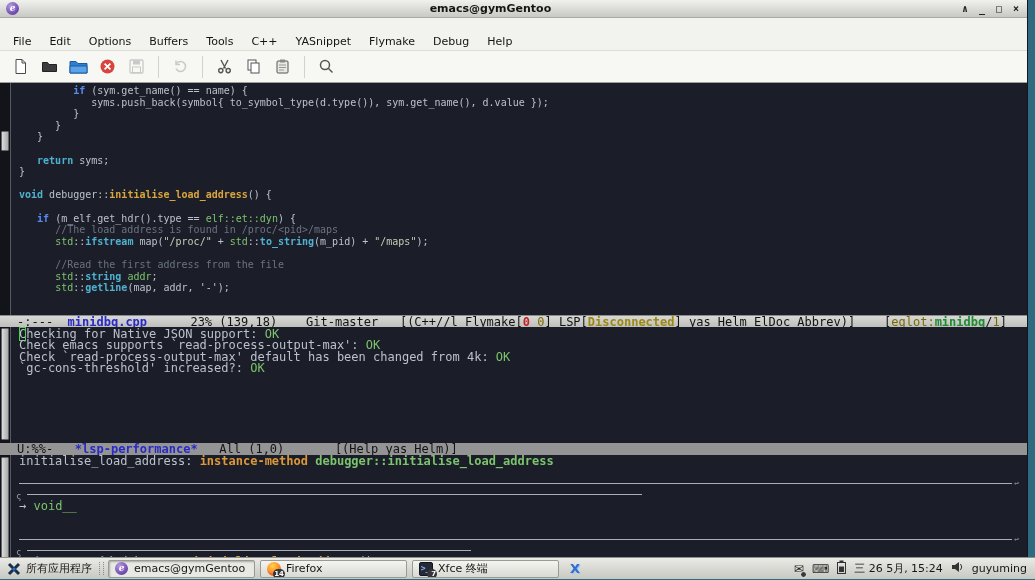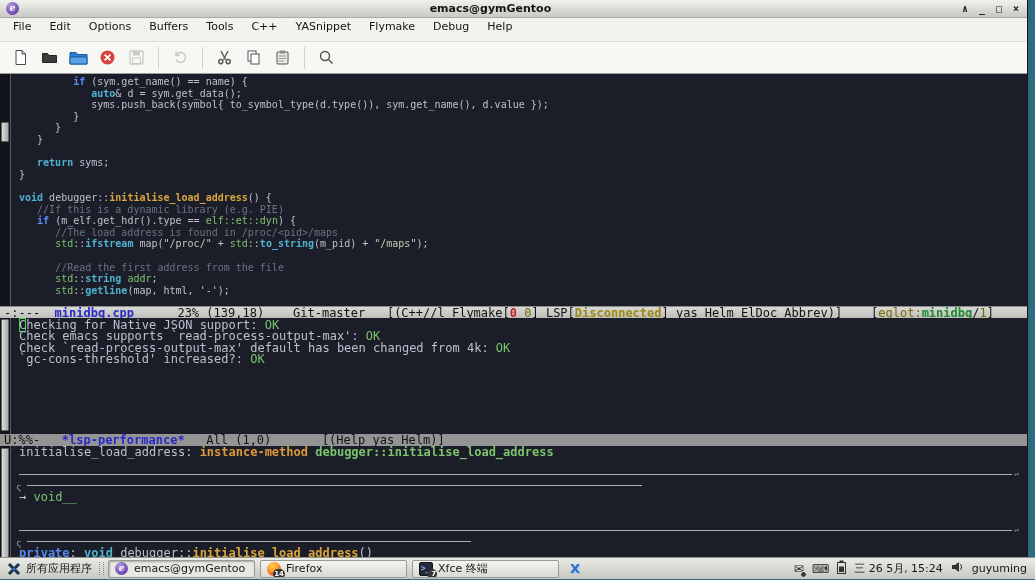--- a/index.html
+++ b/index.html
@@ -13,22 +13,22 @@
          border-right:1px solid #14161d;background:var(--editor-bg,#1b1e28)}
   .titlebar{height:18px;flex:none;background:linear-gradient(#f1f1ee,#c8c8c4);
             border-bottom:1px solid #a9a9a5;display:flex;align-items:center;padding:0 6px;gap:6px}
   .emacs-logo{width:13px;height:13px;flex:none;border-radius:50%;
               background:radial-gradient(circle at 35% 30%,#b39ae0,#6b44ad 72%);
               color:#fff;font:italic bold 9px/13px "DejaVu Serif",serif;text-align:center}
   .title{flex:1;text-align:center;font-weight:bold;font-size:11px;color:#141414}
   .controls{display:flex;gap:11px;padding-right:2px}
   .controls span{font:bold 10px/14px "DejaVu Sans Mono",monospace;color:#222;cursor:default}
 
-  .menubar{height:24px;flex:none;background:#f2f2ef;border-bottom:1px solid #dddDd8;
-           display:flex;align-items:flex-start;padding-left:4px;font-size:11px;color:#141414}
+  .menubar{height:33px;flex:none;background:#f2f2ef;border-bottom:1px solid #dddDd8;
+           display:flex;align-items:flex-end;padding-left:4px;font-size:11px;color:#141414}
   .menu-item{padding:2px 9px;white-space:nowrap}
 
   .toolbar{height:32px;flex:none;background:#f7f7f4;border-bottom:1px solid #9e9e9a;
            display:flex;align-items:center;padding-left:6px}
   .tool{width:29px;height:26px;display:flex;align-items:center;justify-content:center}
   .tool.disabled{opacity:.42}
   .tsep{width:1px;height:22px;background:#d2d2cd;margin:0 7px;flex:none}
 
   
   .win{display:flex;flex:none;background:var(--editor-bg,#1b1e28);overflow:hidden}
@@ -63,21 +63,21 @@
   .c-b {font-weight:bold}
   .c-u {text-decoration:underline}
   .cursor{outline:1px solid var(--cursor-green,#4ad24a);outline-offset:-1px}
 
   
   .hline{display:inline-block;height:0;border-top:1px solid #a9afb8;vertical-align:4px}
   .mark-r{color:#8d939c;font-size:8px;margin-left:2px;vertical-align:2px}
   .mark-l{color:#9aa0a8;font-size:9px;margin-right:3px;position:relative;left:-3px}
 
   
-  .modeline{height:12px;flex:none;overflow:hidden;padding-left:4px;
+  .modeline{height:12px;flex:none;overflow:hidden;padding-left:17px;
             font:12px/12px "DejaVu Sans Mono",monospace;white-space:pre}
   .modeline .cline{height:12px}
   .ml-active{background:linear-gradient(#d8d8d6,#bebebb);border-top:1px solid #8c8c88}
   .ml-inactive{background:var(--modeline-inactive-bg,#949494)}
   .c-md{color:#121212}
   .c-mb{color:var(--modeline-buffer-blue,#2929c8);font-weight:bold}
   .c-mr{color:#c32222;font-weight:bold}
   .c-mo{color:#7a6a00}
   .c-my{color:#9c8a10;font-weight:bold}
   .c-mg{color:#1e8c30;font-weight:bold}
@@ -204,38 +204,37 @@
         </svg>
     </span>
   </div>
 
   <div class="win code-win">
     <div class="sbar">
         <div class="thumb"></div>
       </div>
     <div class="text">
         <div class="cline"><span class="c-d">         </span><span class="c-kw">if</span><span class="c-d"> (sym.get_name() == name) {</span></div>
-        <div class="cline"><span class="c-d">            </span><span class="c-kc">auto</span><span class="c-d">&amp; d = sym.get_data();</span></div>
         <div class="cline"><span class="c-d">            syms.push_back(symbol{ to_symbol_type(d.type()), sym.get_name(), d.value });</span></div>
         <div class="cline"><span class="c-d">         }</span></div>
         <div class="cline"><span class="c-d">      }</span></div>
         <div class="cline"><span class="c-d">   }</span></div>
         <div class="cline"></div>
         <div class="cline"><span class="c-d">   </span><span class="c-kc">return</span><span class="c-d"> syms;</span></div>
         <div class="cline"><span class="c-d">}</span></div>
         <div class="cline"></div>
         <div class="cline"><span class="c-kc">void</span><span class="c-d"> debugger::</span><span class="c-fn">initialise_load_address</span><span class="c-d">() {</span></div>
-        <div class="cline"><span class="c-d">   </span><span class="c-cm">//If this is a dynamic library (e.g. PIE)</span></div>
+        <div class="cline"><span class="c-d">   </span></div>
         <div class="cline"><span class="c-d">   </span><span class="c-kw">if</span><span class="c-d"> (m_elf.get_hdr().type == </span><span class="c-gr">elf::et::dyn</span><span class="c-d">) {</span></div>
         <div class="cline"><span class="c-d">      </span><span class="c-cm">//The load address is found in /proc/&lt;pid&gt;/maps</span></div>
         <div class="cline"><span class="c-d">      </span><span class="c-gr">std</span><span class="c-d">::</span><span class="c-kc">ifstream</span><span class="c-d"> map(</span><span class="c-st">"/proc/"</span><span class="c-d"> + </span><span class="c-gr">std</span><span class="c-d">::</span><span class="c-kc">to_string</span><span class="c-d">(m_pid) + </span><span class="c-st">"/maps"</span><span class="c-d">);</span></div>
         <div class="cline"></div>
         <div class="cline"><span class="c-d">      </span><span class="c-cm">//Read the first address from the file</span></div>
         <div class="cline"><span class="c-d">      </span><span class="c-gr">std</span><span class="c-d">::</span><span class="c-kc">string</span><span class="c-d"> </span><span class="c-gr">addr</span><span class="c-d">;</span></div>
-        <div class="cline"><span class="c-d">      </span><span class="c-gr">std</span><span class="c-d">::</span><span class="c-kc">getline</span><span class="c-d">(map, html, </span><span class="c-st">'-'</span><span class="c-d">);</span></div>
+        <div class="cline"><span class="c-d">      </span><span class="c-gr">std</span><span class="c-d">::</span><span class="c-kc">getline</span><span class="c-d">(map, addr, </span><span class="c-st">'-'</span><span class="c-d">);</span></div>
       </div>
   </div>
 
   <div class="modeline ml-active"><div class="cline"><span class="c-md">-:---  </span><span class="c-mb">minidbg.cpp</span><span class="c-md">      23% (139,18)    Git-master   [(C++//l Flymake[</span><span class="c-mr">0</span><span class="c-md"> </span><span class="c-mo">0</span><span class="c-md">] LSP[</span><span class="c-my">Disconnected</span><span class="c-md">] yas Helm ElDoc Abbrev)]    [</span><span class="c-mo">eglot:</span><span class="c-mg">minidbg</span><span class="c-md">/</span><span class="c-mo c-u">1</span><span class="c-md">]</span></div></div>
 
   <div class="win lsp-win">
     <div class="sbar">
         <div class="thumb"></div>
       </div>
     <div class="text">

